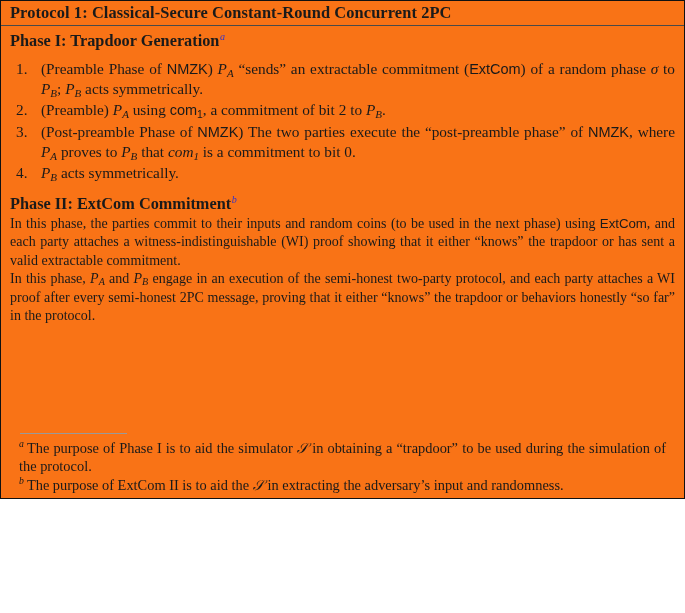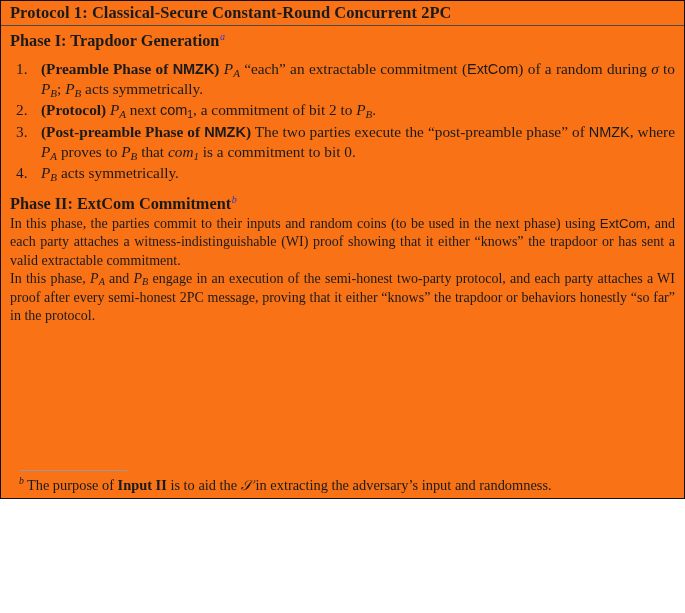--- a/index.html
+++ b/index.html
@@ -119,21 +119,21 @@
   }
   .sf sub {
     font-size: 0.72em;
     vertical-align: -0.24em;
     line-height: 0;
   }
   .cal {
     font-family: "DejaVu Serif", "Liberation Serif", serif;
     font-style: italic;
   }
-  .bf { font-weight: bold; }
+  .bf { font-weight: normal; }
 
   
   .fn-zone {
     margin-top: auto;
     padding: 0 9px 3px 9px;
   }
   .fn-rule {
     width: 107px;
     height: 0;
     border-top: 1.2px solid #9a9a9a;
@@ -166,28 +166,28 @@
 
     <div class="phase-head ph1">
       <span>Phase I: Trapdoor Generation</span><sup class="fnref">a</sup>
     </div>
 
     <ol class="steps">
 
       <li>
         <span class="num">1.</span>
         <span class="txt"><span class="bf"><span>(Preamble Phase of </span><span class="sf">NMZK</span><span>)</span></span>
-          <span class="mathit"><span>P</span><sub>A</sub></span><span> “each” an extractable commitment (</span><span class="sf">ExtCom</span><span>) of a random during </span><span class="mathit">σ</span><span> to </span><span class="mathit"><span>P</span><sub>B</sub></span><span>; </span><span class="mathit"><span>P</span><sub>B</sub></span><span> acts symmetrically.</span>
+          <span class="mathit"><span>P</span><sub>A</sub></span><span> “sends” an extractable commitment (</span><span class="sf">ExtCom</span><span>) of a random phase </span><span class="mathit">σ</span><span> to </span><span class="mathit"><span>P</span><sub>B</sub></span><span>; </span><span class="mathit"><span>P</span><sub>B</sub></span><span> acts symmetrically.</span>
         </span>
       </li>
 
       <li>
         <span class="num">2.</span>
-        <span class="txt"><span class="bf">(Protocol)</span>
-          <span class="mathit"><span>P</span><sub>A</sub></span><span> next </span><span class="sf"><span>com</span><sub>1</sub></span><span>, a commitment of bit 2 to </span><span class="mathit"><span>P</span><sub>B</sub></span><span>.</span>
+        <span class="txt"><span class="bf">(Preamble)</span>
+          <span class="mathit"><span>P</span><sub>A</sub></span><span> using </span><span class="sf"><span>com</span><sub>1</sub></span><span>, a commitment of bit 2 to </span><span class="mathit"><span>P</span><sub>B</sub></span><span>.</span>
         </span>
       </li>
 
       <li>
         <span class="num">3.</span>
         <span class="txt"><span class="bf"><span>(Post-preamble Phase of </span><span class="sf">NMZK</span><span>)</span></span><span> The two parties execute the “post-preamble phase” of </span><span class="sf">NMZK</span><span>, where </span><span class="mathit"><span>P</span><sub>A</sub></span><span> proves to </span><span class="mathit"><span>P</span><sub>B</sub></span><span> that </span><span class="mathit"><span>com</span><sub>1</sub></span><span> is a commitment to bit 0.</span>
         </span>
       </li>
 
       <li>
@@ -200,18 +200,19 @@
     <div class="phase-head ph2">
       <span>Phase II: ExtCom Commitment</span><sup class="fnref">b</sup>
     </div>
     <p class="para"><span>In this phase, the parties commit to their inputs and random coins (to be used in the next phase) using </span><span class="sf">ExtCom</span><span>, and each party attaches a witness-indistinguishable (WI) proof showing that it either “knows” the trapdoor or has sent a valid extractable commitment.</span></p>
 
     <p class="para"><span>In this phase, </span><span class="mathit"><span>P</span><sub>A</sub></span><span> and </span><span class="mathit"><span>P</span><sub>B</sub></span><span> engage in an execution of the semi-honest two-party protocol, and each party attaches a WI proof after every semi-honest 2PC message, proving that it either “knows” the trapdoor or behaviors honestly “so far” in the protocol.</span></p>
 
     <div class="fn-zone">
       <div class="fn-rule"></div>
 
-
-      <p class="fn-item"><span class="fn-mark">b</span><span>The purpose of </span><span class="bf">Input II</span><span> is to aid the </span><span class="cal">𝒮</span><span> in extracting the adversary’s input and randomness.</span></p>
+      <p class="fn-item"><span class="fn-mark">a</span><span>The purpose of </span><span class="bf">Phase I</span><span> is to aid the simulator </span><span class="cal">𝒮</span><span> in obtaining a “trapdoor” to be used during the simulation of the protocol.</span></p>
+
+      <p class="fn-item"><span class="fn-mark">b</span><span>The purpose of </span><span class="bf">ExtCom II</span><span> is to aid the </span><span class="cal">𝒮</span><span> in extracting the adversary’s input and randomness.</span></p>
     </div>
 
   </div>
 </div>
 
 </body></html>

